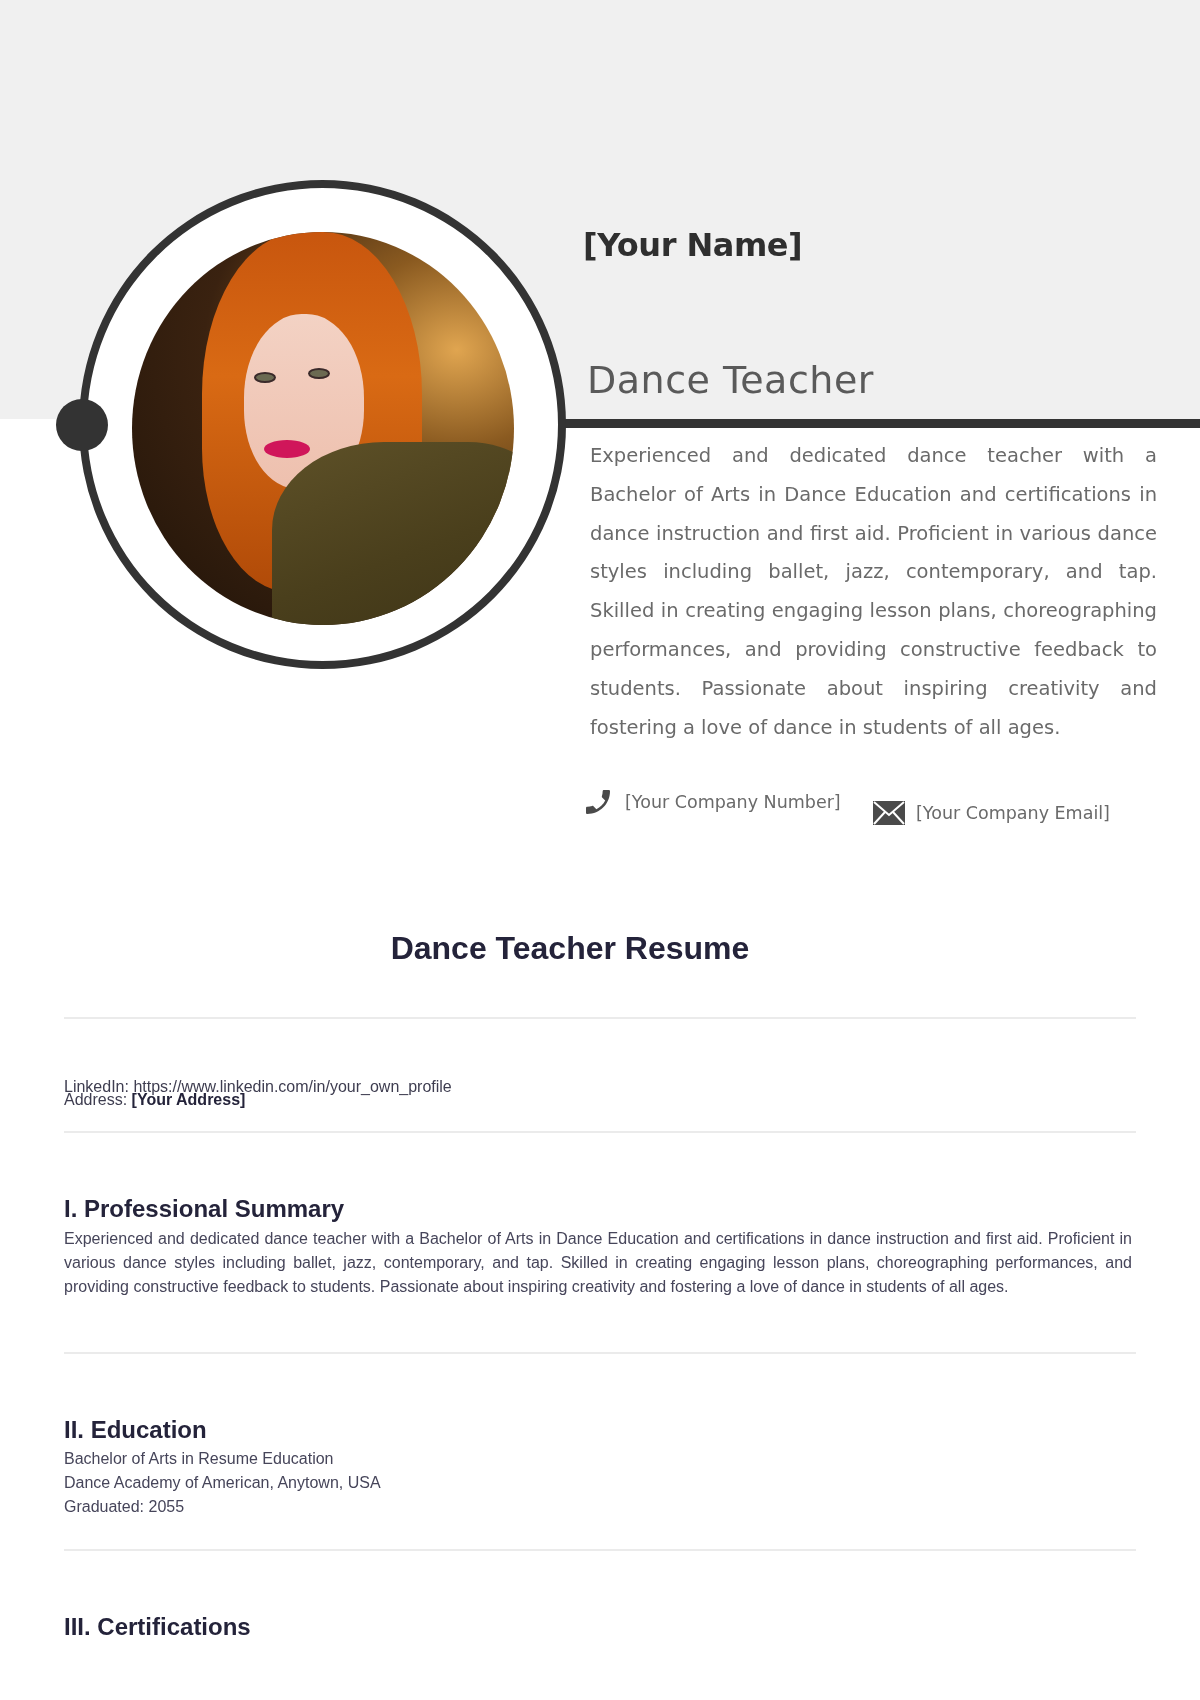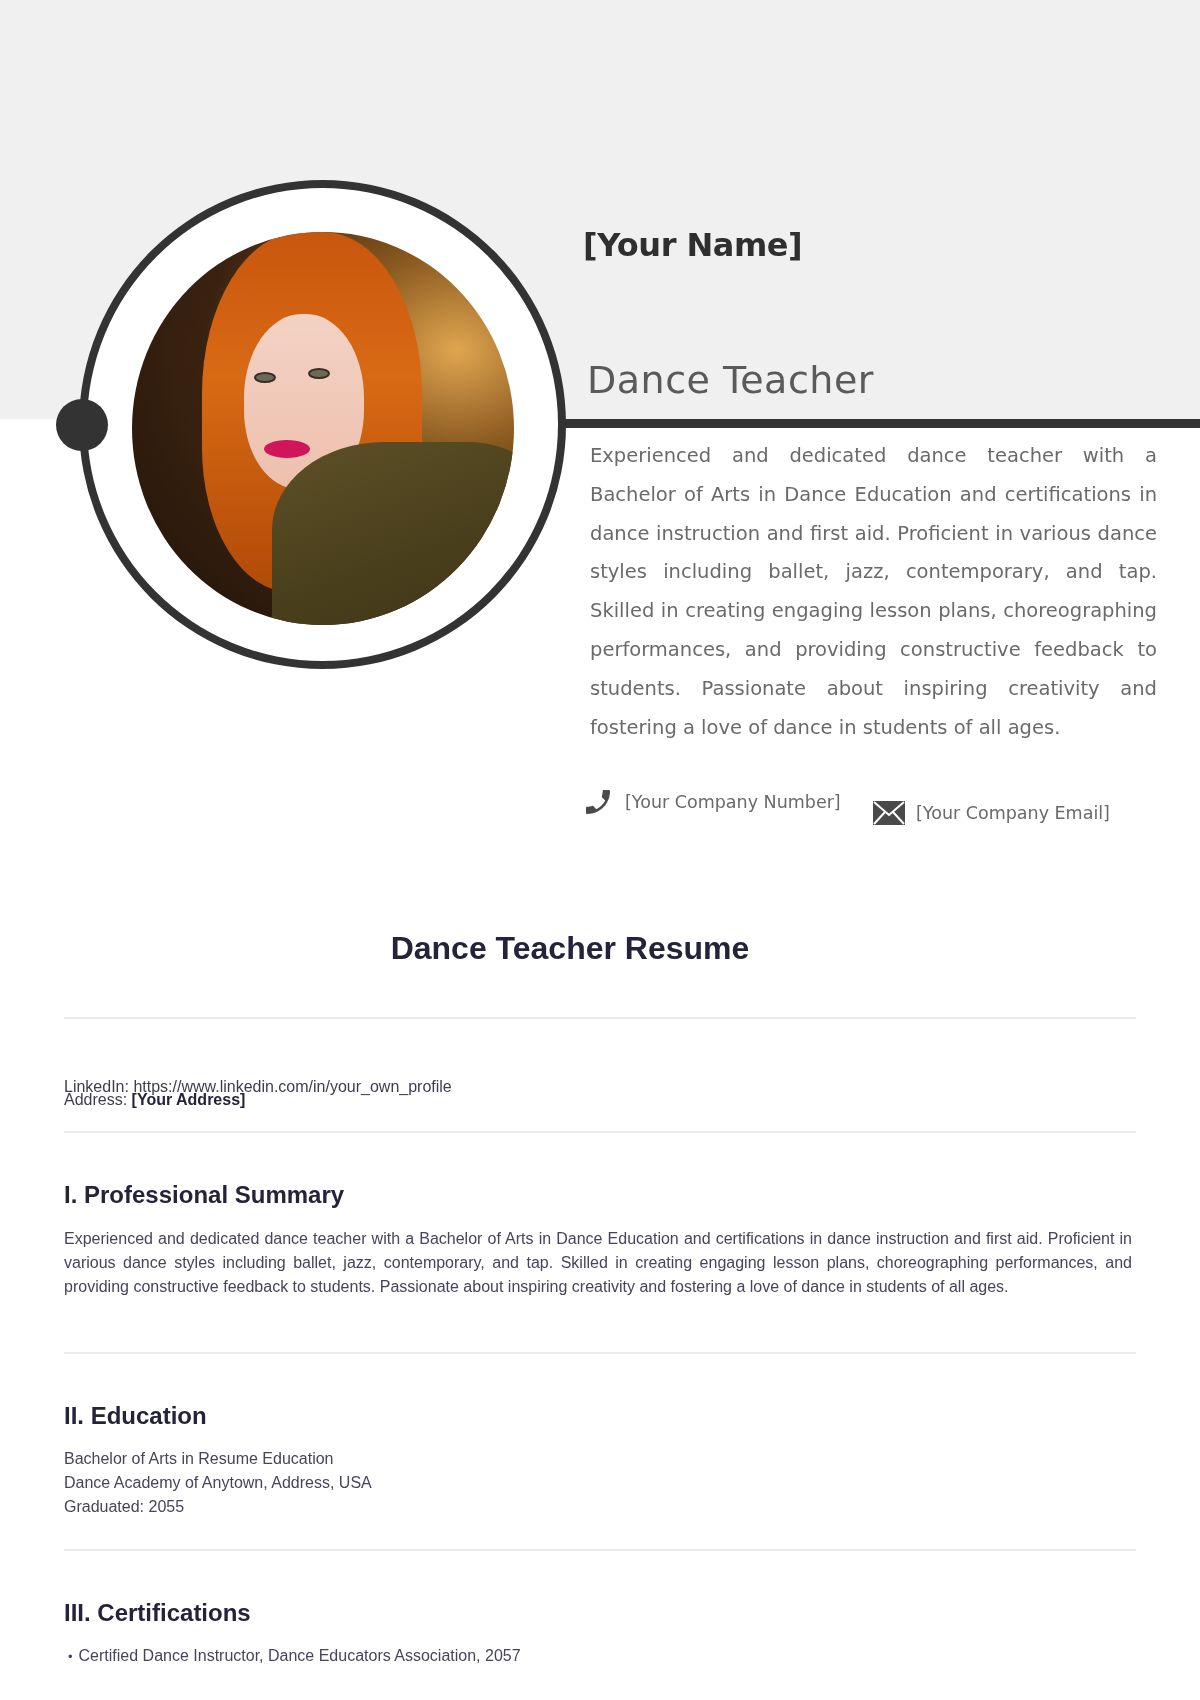--- a/index.html
+++ b/index.html
@@ -85,21 +85,21 @@
       position: absolute; left: 64px; width: 1072px; height: 2px; background: #ebebeb;
     }
     .info-line {
       position: absolute; left: 64px;
       font-family: "Liberation Sans", sans-serif; font-size: 16px; color: #3e3d50; margin-top: 36px;
     }
     .info-line b { color: #24233a; }
     .section-title {
       position: absolute; left: 64px;
       font-family: "Liberation Sans", sans-serif; font-weight: 700;
-      font-size: 24px; color: #24233a;
+      font-size: 24px; color: #24233a; margin-top: 14px;
     }
     .para {
       position: absolute; left: 64px; width: 1068px;
       font-family: "Liberation Sans", sans-serif; font-size: 16px;
       line-height: 24px; color: #46455a; text-align: justify;
     }
     .lines {
       position: absolute; left: 64px;
       font-family: "Liberation Sans", sans-serif; font-size: 16px;
       line-height: 24px; color: #46455a;
@@ -165,22 +165,21 @@
 <div class="rule" style="top:1131px;"></div>
 
 <h2 class="section-title" style="top:1181px;">I. Professional Summary</h2>
 <p class="para" style="top:1227px;">Experienced and dedicated dance teacher with a Bachelor of Arts in Dance Education and certifications in dance instruction and first aid. Proficient in various dance styles including ballet, jazz, contemporary, and tap. Skilled in creating engaging lesson plans, choreographing performances, and providing constructive feedback to students. Passionate about inspiring creativity and fostering a love of dance in students of all ages.</p>
 
 <div class="rule" style="top:1352px;"></div>
 
 <h2 class="section-title" style="top:1402px;">II. Education</h2>
 <div class="lines" style="top:1447px;">
   <div>Bachelor of Arts in Resume Education</div>
-  <div>Dance Academy of Anytown, Address, USA</div>
+  <div>Dance Academy of American, Anytown, USA</div>
   <div>Graduated: 2055</div>
 </div>
 
 <div class="rule" style="top:1549px;"></div>
 
 <h2 class="section-title" style="top:1599px;">III. Certifications</h2>
 <ul class="bullets" style="top:1644px;">
-  <li>Certified Dance Instructor, Dance Educators Association, 2057</li>
 </ul>
 
 </body></html>

